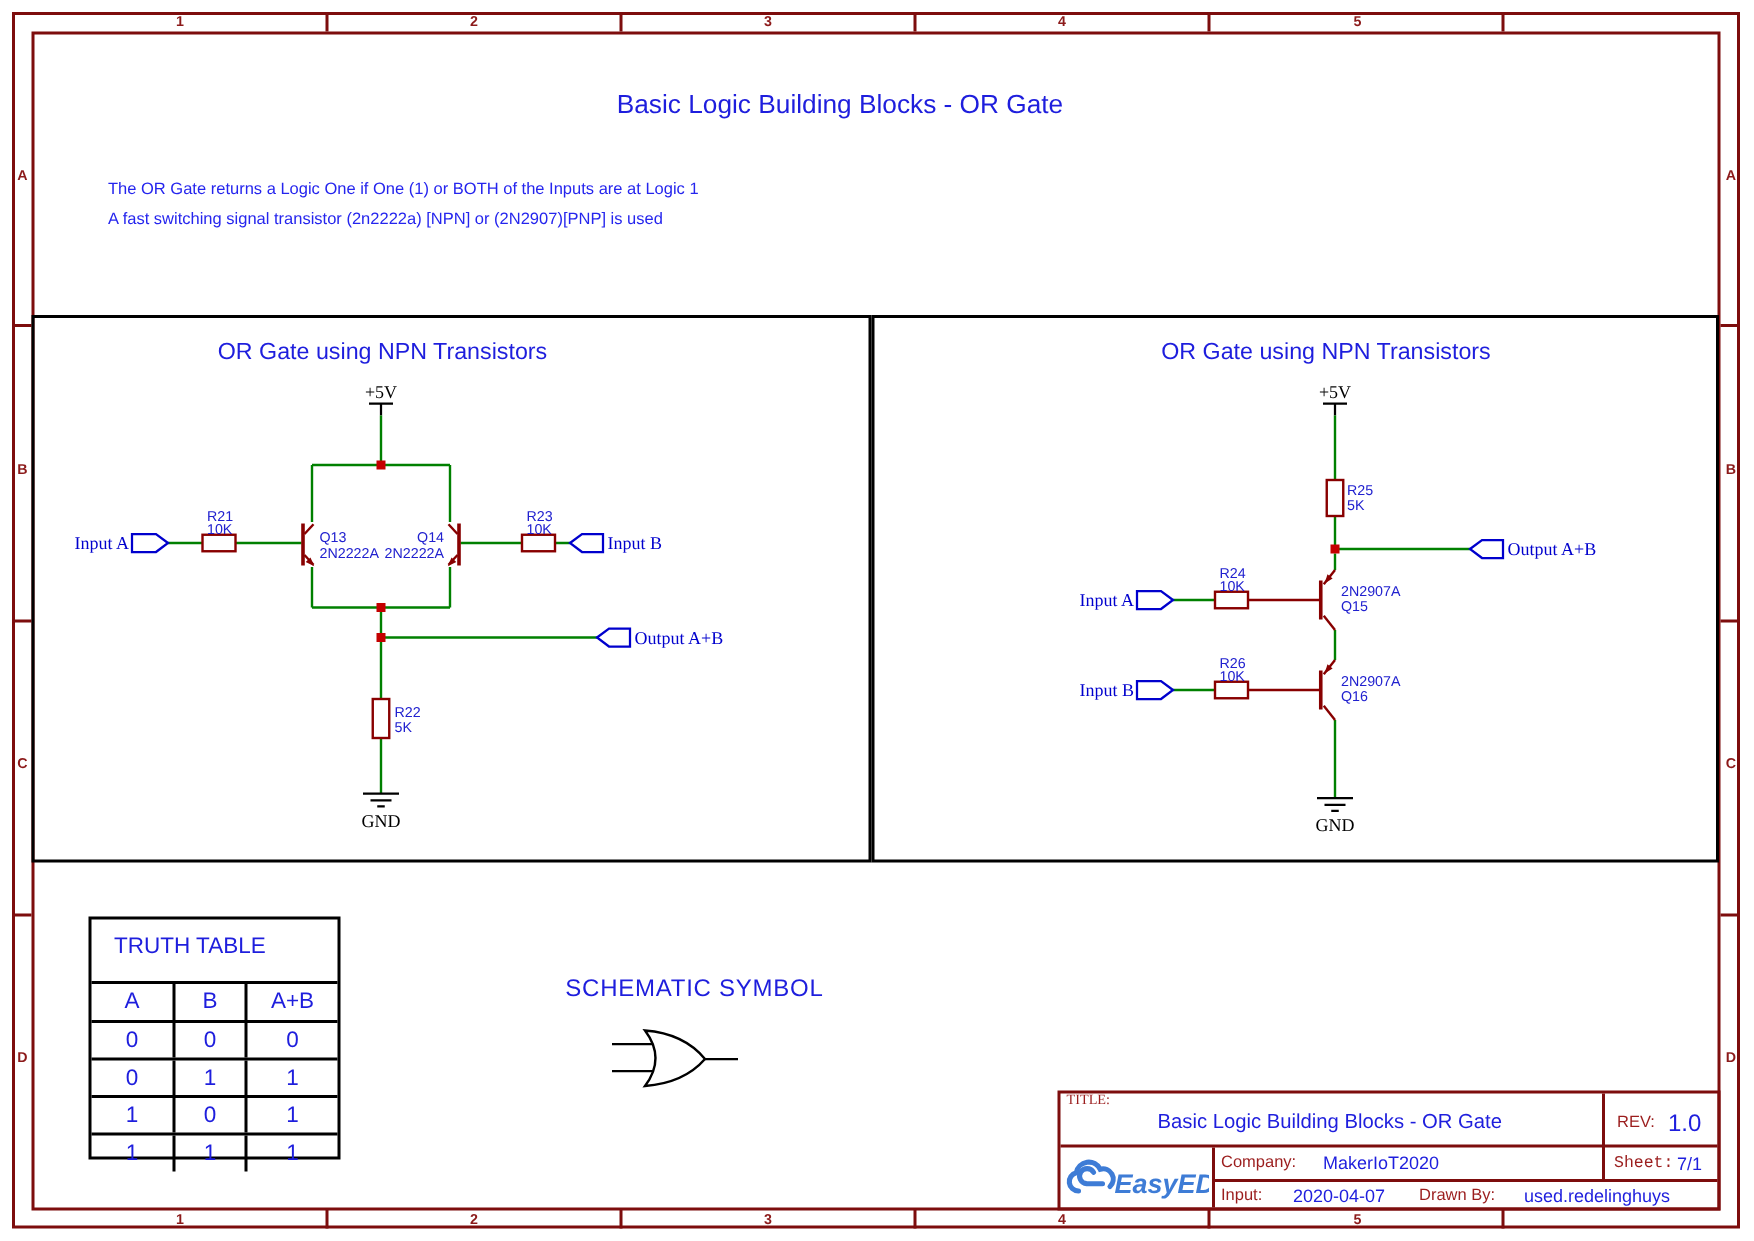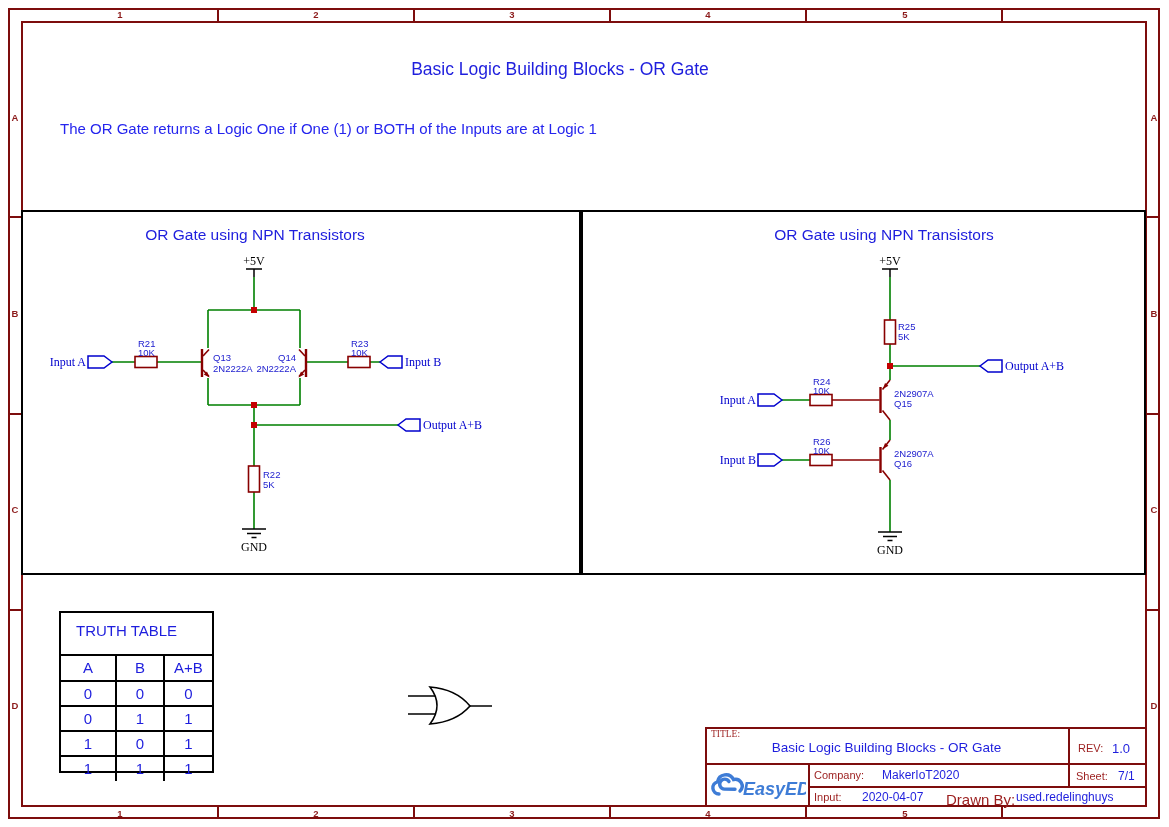--- a/index.html
+++ b/index.html
@@ -10,24 +10,24 @@
   .frame{position:absolute;border:2px solid #7d0d0d;box-sizing:border-box;}
   .tickv{position:absolute;width:2px;background:#7d0d0d;}
   .tickh{position:absolute;height:2px;background:#7d0d0d;}
   .gridlab{position:absolute;color:#8c1a1a;font-size:9.5px;font-weight:bold;text-align:center;}
   
   .panel{position:absolute;border:2px solid #000;box-sizing:border-box;}
   
   .blue{color:#1e1edd;}
   .title-main{position:absolute;font-size:17.5px;text-align:center;}
   .title-panel{position:absolute;font-size:15.5px;text-align:center;}
-  .desc{position:absolute;font-size:15px;color:#2525ee;}
+  .desc{position:absolute;font-size:11px;color:#2525ee;margin-left:12px;}
   .sym-label{position:absolute;font-size:16px;text-align:center;letter-spacing:0.5px;}
   
-  .tt{position:absolute;left:59px;top:611px;width:155px;height:162px;border:2px solid #000;
+  .tt{position:absolute;left:59px;top:611px;width:168px;height:162px;border:2px solid #000;
       box-sizing:border-box;color:#1e1edd;font-size:15px;}
   .tt-title{height:32px;border-bottom:2px solid #000;box-sizing:content-box;
             padding-top:9px;padding-left:15px;font-size:15px;}
   .tt-row{display:flex;height:23px;border-bottom:2px solid #000;}
   .tt-row.last{border-bottom:none;height:24px;}
   .tt-row.head{height:24px;}
   .tt-cell{box-sizing:border-box;text-align:center;padding-top:3px;}
   .c0{width:56px;border-right:2px solid #000;}
   .c1{width:48px;border-right:2px solid #000;}
   .c2{flex:1;}
@@ -91,20 +91,21 @@
   <div class="gridlab" style="left:9px;top:308px;width:12px;">B</div>
   <div class="gridlab" style="left:9px;top:504px;width:12px;">C</div>
   <div class="gridlab" style="left:9px;top:700px;width:12px;">D</div>
   <div class="gridlab" style="left:1148px;top:112px;width:12px;">A</div>
   <div class="gridlab" style="left:1148px;top:308px;width:12px;">B</div>
   <div class="gridlab" style="left:1148px;top:504px;width:12px;">C</div>
   <div class="gridlab" style="left:1148px;top:700px;width:12px;">D</div>
 
   <div class="title-main blue" style="left:260px;top:59px;width:600px;">Basic Logic Building Blocks - OR Gate</div>
   <div class="desc" style="left:60px;top:120px;">The OR Gate returns a Logic One if One (1) or BOTH of the Inputs are at Logic 1</div>
+  <div class="desc" style="left:60px;top:140px;">A fast switching signal transistor (2n2222a) [NPN] or (2N2907)[PNP] is used</div>
 
   <div class="panel" style="left:21px;top:210px;width:560px;height:365px;"></div>
   <div class="panel" style="left:581px;top:210px;width:565px;height:365px;"></div>
   <div class="title-panel blue" style="left:105px;top:226px;width:300px;">OR Gate using NPN Transistors</div>
   <div class="title-panel blue" style="left:734px;top:226px;width:300px;">OR Gate using NPN Transistors</div>
 
   <svg class="abs" style="left:0;top:0;" width="1169" height="827" viewBox="0 0 1169 827">
 
     <g>
       <g>
@@ -264,42 +265,43 @@
       <div class="tt-cell c1">0</div>
       <div class="tt-cell c2">1</div>
     </div>
     <div class="tt-row last">
       <div class="tt-cell c0">1</div>
       <div class="tt-cell c1">1</div>
       <div class="tt-cell c2">1</div>
     </div>
   </div>
 
+  <div class="sym-label blue" style="left:313px;top:651px;width:300px;">SCHEMATIC SYMBOL</div>
 
   <div class="frame" style="left:705px;top:727px;width:442px;height:80px;"></div>
   <div class="tbline" style="left:707px;top:763px;width:438px;height:2px;"></div>
   <div class="tbline" style="left:808px;top:786px;width:337px;height:2px;"></div>
   <div class="tbline" style="left:1068px;top:729px;width:2px;height:58px;"></div>
   <div class="tbline" style="left:808px;top:765px;width:2px;height:40px;"></div>
 
   <div class="tb-label" style="left:711px;top:729px;font-size:9.5px;font-family:Liberation Serif, serif;">TITLE:</div>
   <div class="tb-value" style="left:705px;top:740px;width:363px;text-align:center;font-size:13.5px;">Basic Logic Building Blocks - OR Gate</div>
 
   <div class="tb-label" style="left:1078px;top:742px;font-size:11px;">REV:</div>
-  <div class="tb-value" style="left:1112px;top:741px;font-size:13px;">1.0</div>
+  <div class="tb-value" style="left:1112px;top:741px;font-size:16px;">1.0</div>
 
   <div class="tb-label" style="left:814px;top:769px;font-size:11px;">Company:</div>
   <div class="tb-value" style="left:882px;top:768px;font-size:12px;">MakerIoT2020</div>
 
-  <div class="tb-label" style="left:1076px;top:770px;font-size:11px;">Sheet:</div>
+  <div class="tb-label" style="left:1076px;top:770px;font-size:11px;font-family:Liberation Mono, monospace;">Sheet:</div>
   <div class="tb-value" style="left:1118px;top:769px;font-size:12px;">7/1</div>
 
   <div class="tb-label" style="left:814px;top:791px;font-size:11px;">Input:</div>
   <div class="tb-value" style="left:862px;top:790px;font-size:12px;">2020-04-07</div>
-  <div class="tb-label" style="left:946px;top:791px;font-size:15px;">Drawn By:</div>
+  <div class="tb-label" style="left:946px;top:791px;font-size:11px;">Drawn By:</div>
   <div class="tb-value" style="left:1016px;top:790px;font-size:12px;">used.redelinghuys</div>
 
   <svg class="abs" style="left:710px;top:770px;" width="96" height="34" viewBox="0 0 96 34">
     <g>
       <path d="M9,24 a6.2,6.2 0 0 1 -1.5,-12.2 a8.5,8.5 0 0 1 16,-2.3 a6.8,6.8 0 0 1 6.5,11.5" fill="none" stroke="#3e7cd6" stroke-width="3.4" stroke-linecap="round"></path>
       <path d="M19,11.5 a5,5 0 1 0 -4.6,7.6 l10.6,0.1" fill="none" stroke="#3e7cd6" stroke-width="3.4" stroke-linecap="round"></path>
     </g>
     <text class="easyeda-text" x="33" y="25">EasyEDA</text>
   </svg>
 

